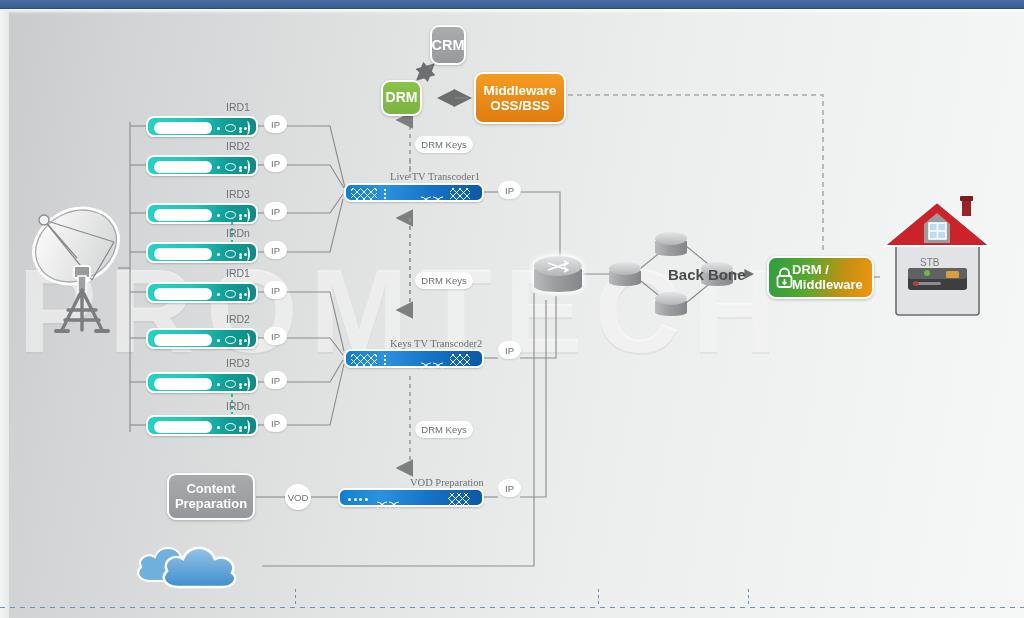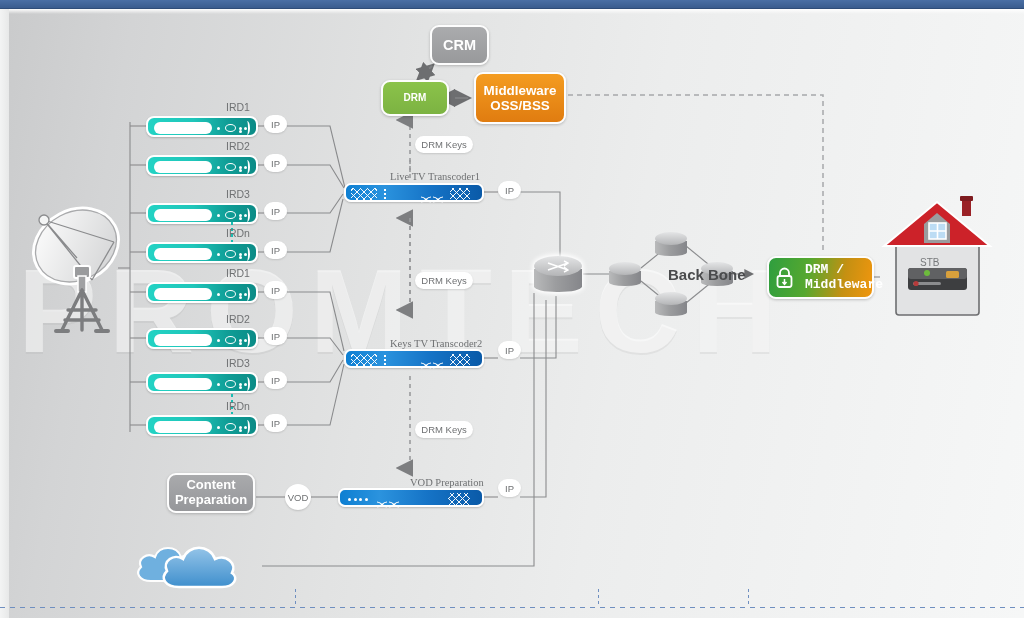--- a/index.html
+++ b/index.html
@@ -51,35 +51,35 @@
   .rbox {
     border-radius:9px;
     display:flex; align-items:center; justify-content:center;
     text-align:center;
     color:#fff; font-weight:bold;
     border:2.5px solid #fdfdfd;
     box-shadow:0 1px 3px rgba(0,0,0,.22);
     line-height:1.12;
   }
   
-  #crm { left:430px; top:25px; width:59px; height:40px; font-size:14.5px;
+  #crm { left:430px; top:25px; width:36px; height:40px; font-size:14.5px;
          background:linear-gradient(#aaabad,#98999b); }
   
-  #drm { left:381px; top:80px; width:68px; height:36px; font-size:10px;
+  #drm { left:381px; top:80px; width:41px; height:36px; font-size:14px;
          background:linear-gradient(#8bc34a,#7cb342); }
   
   #mw { left:474px; top:72px; width:92px; height:52px; font-size:13.4px;
         background:linear-gradient(#f49c20,#e07c10); }
   
   #drmmw { left:767px; top:256px; width:107px; height:43px; font-size:13px;
            background:linear-gradient(100deg,#2f9e3f 0%, #56a82f 38%, #c59012 72%, #f0960e 100%);
-           justify-content:flex-start; padding-left:36px;font-family:Liberation Mono, monospace; }
+           justify-content:flex-start; padding-left:23px; }
   #drmmw .lk { position:absolute; left:6px; top:50%; transform:translateY(-50%); }
   
-  #contentprep { left:167px; top:473px; width:88px; height:40px; font-size:13px;
+  #contentprep { left:167px; top:473px; width:88px; height:47px; font-size:13px;
                  background:linear-gradient(#a9aaac,#96979a); }
 
   
   .ird {
     position:absolute; width:112px; height:21px; border-radius:8px;
     border:2px solid #fff;
     background:linear-gradient(90deg,#23d3c4 0%, #1fc6ba 42%, #0f9d96 74%, #0b8b86 100%);
     box-shadow:0 1px 2px rgba(0,0,0,.2);
   }
   .ird .slot{ position:absolute; left:6px; top:4px; width:58px; height:12px;

